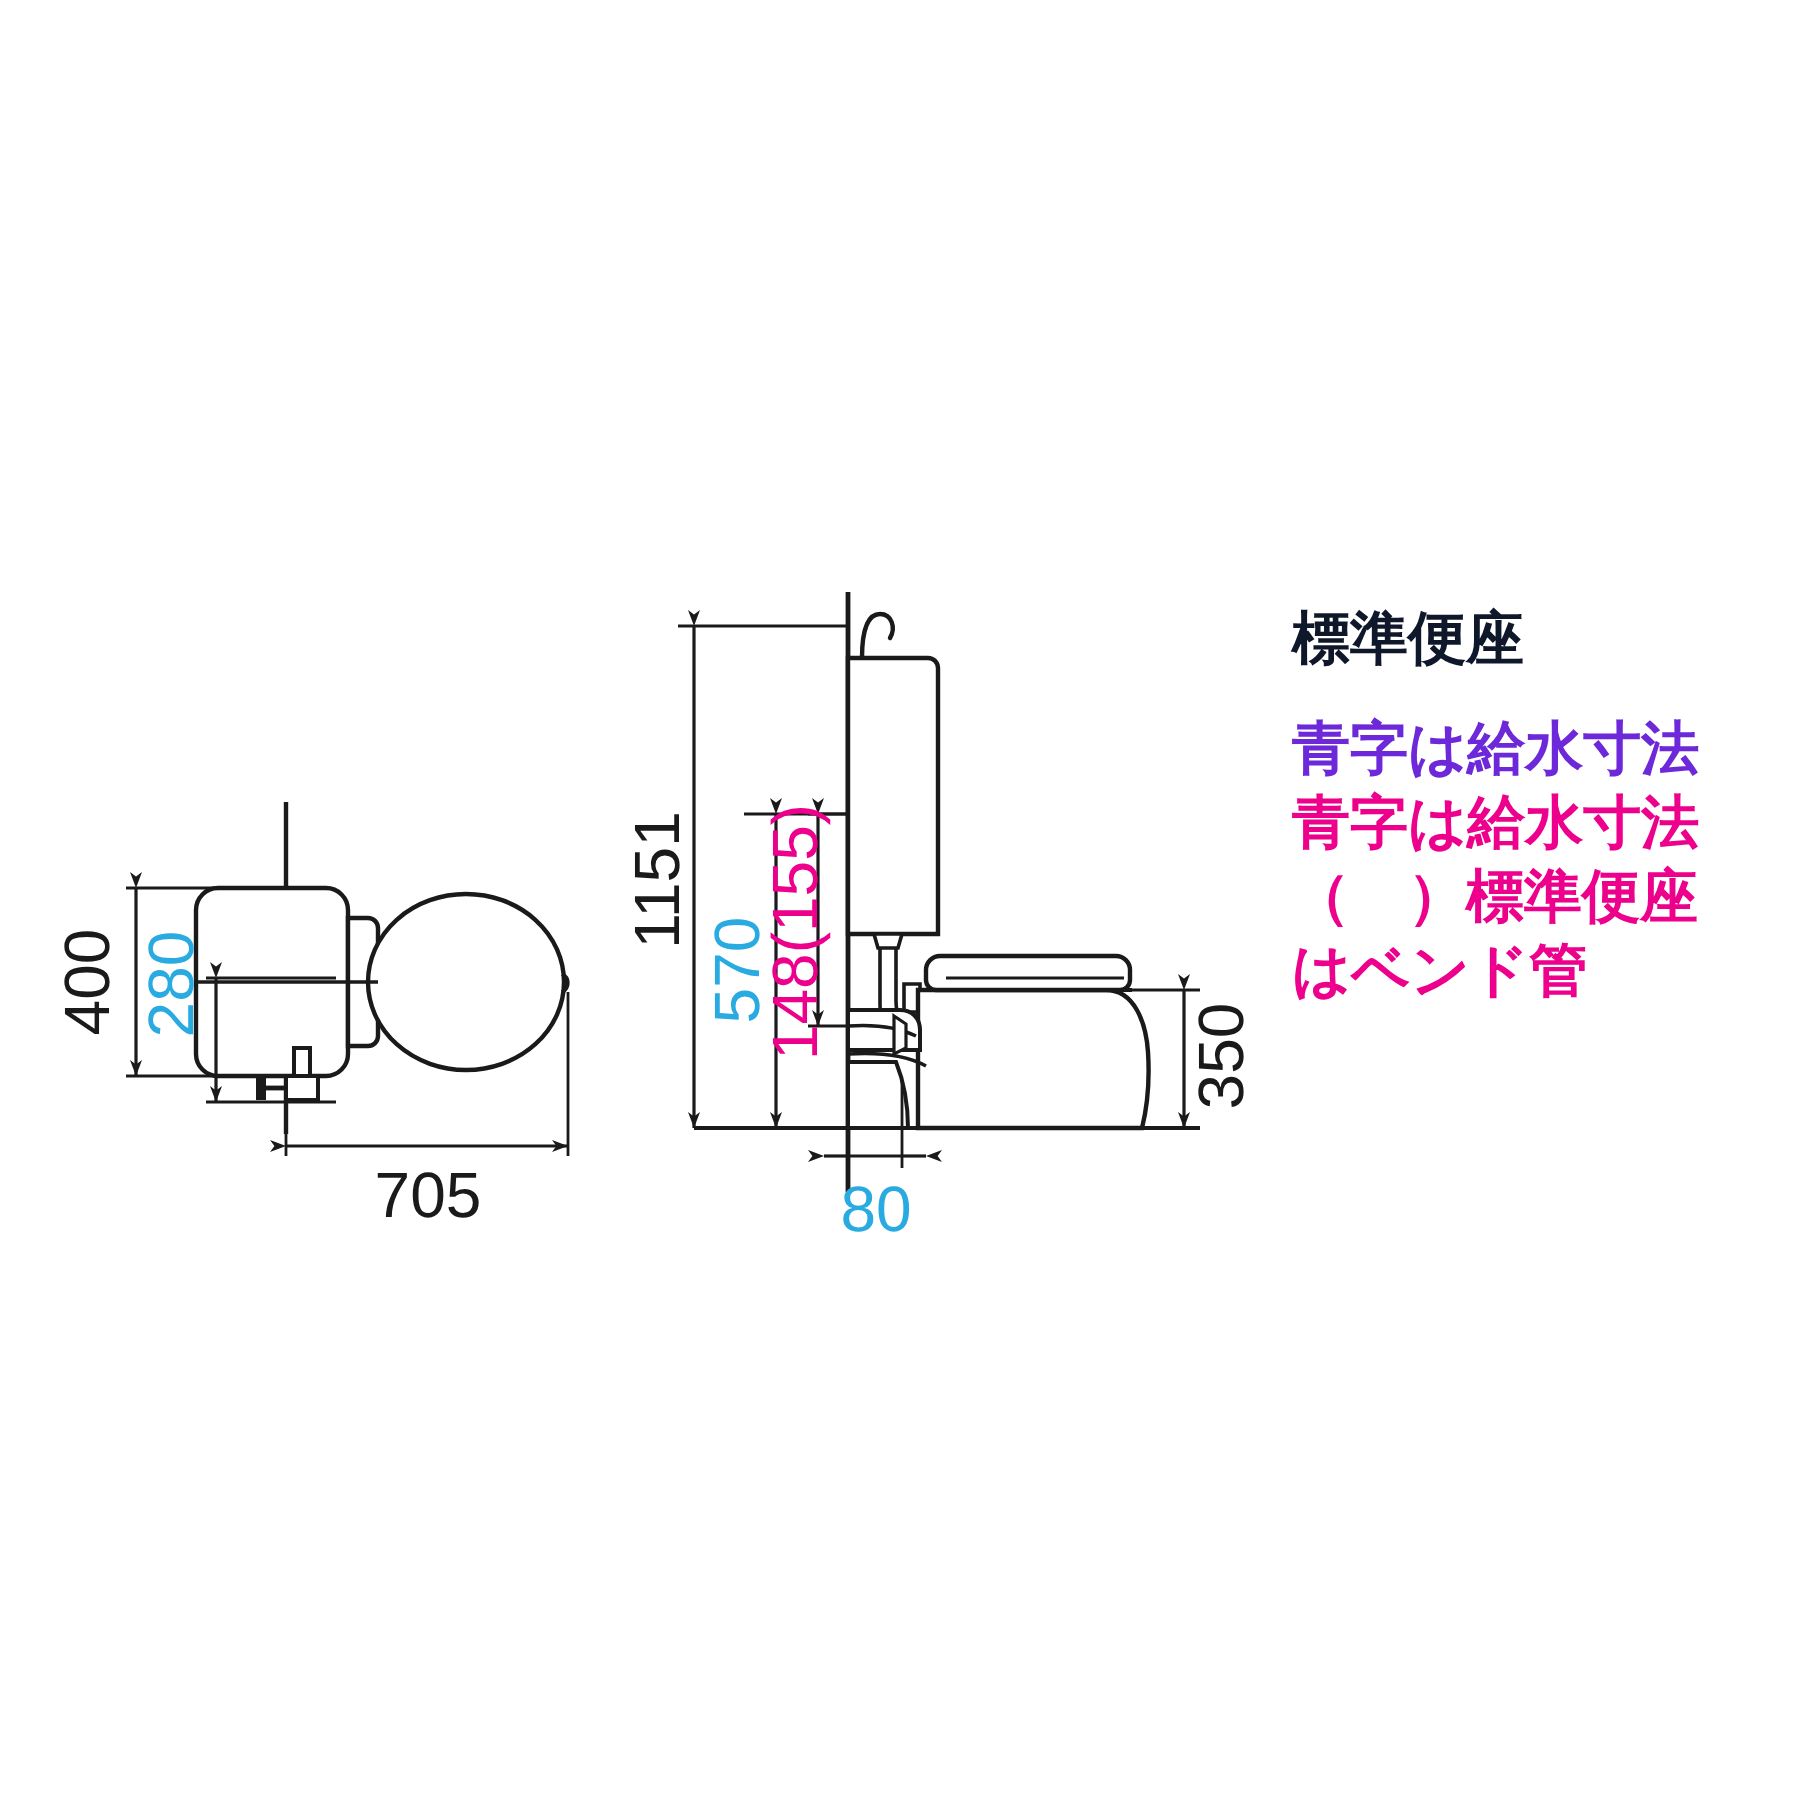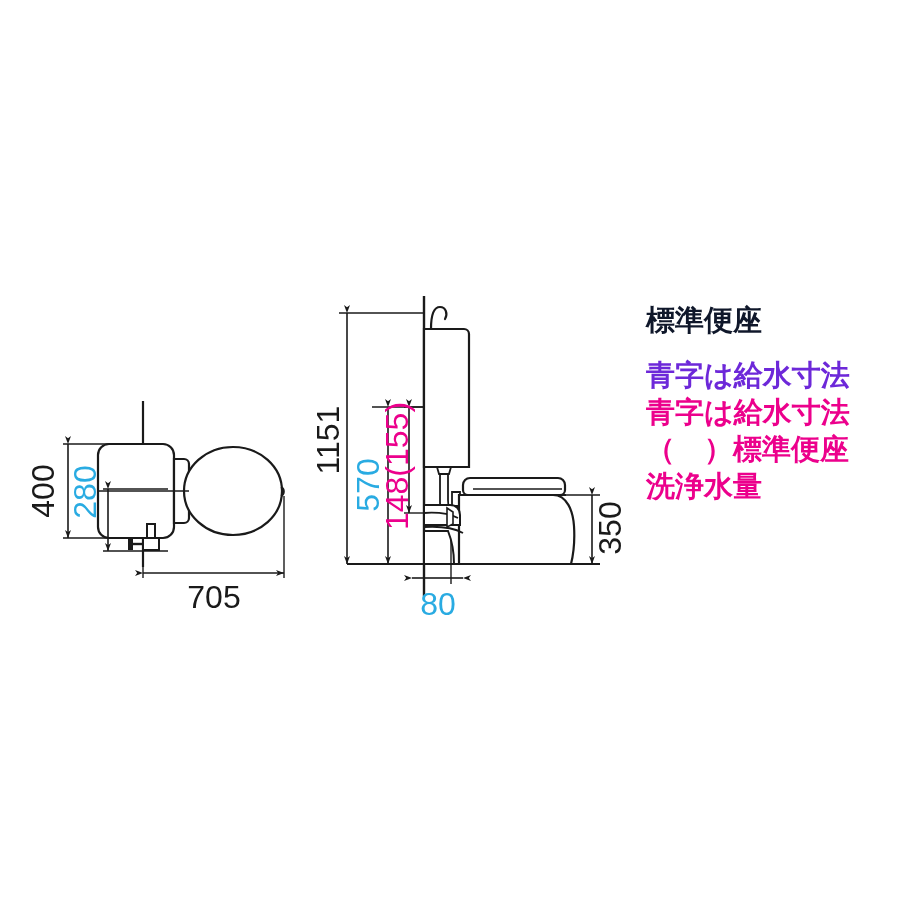--- a/index.html
+++ b/index.html
@@ -154,16 +154,16 @@
       </g>
     </g>
   </svg>
 
   <div class="notes">
     <div class="note-line note-black">標準便座</div>
     <div class="gap"></div>
     <div class="note-line note-cyan">青字は給水寸法</div>
     <div class="note-line note-magenta">青字は給水寸法</div>
     <div class="note-line note-magenta">（　）標準便座</div>
-    <div class="note-line note-magenta">洗浄水量</div>
+    <div class="note-line note-magenta">はベンド管</div>
   </div>
 
 </div>
 
 </body></html>

